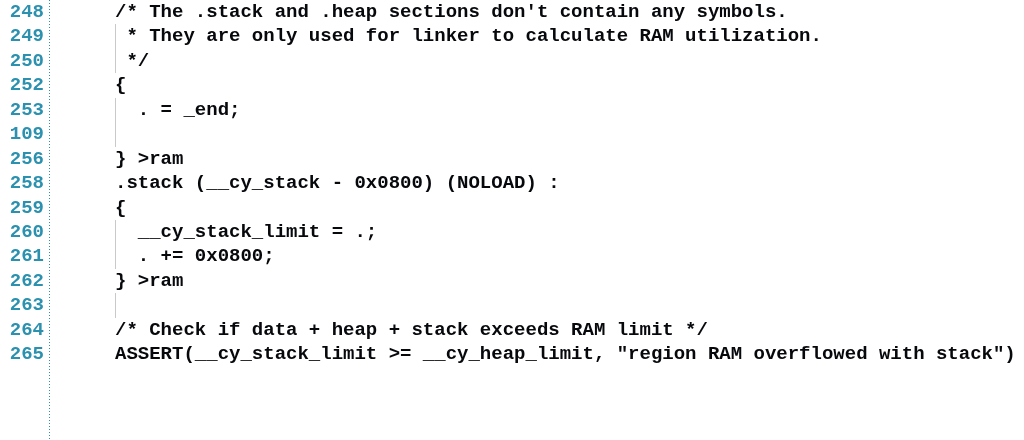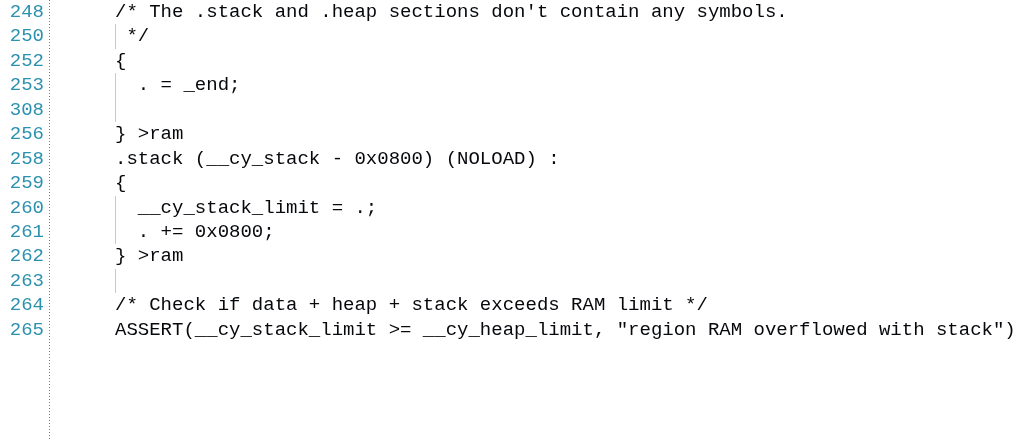--- a/index.html
+++ b/index.html
@@ -30,27 +30,27 @@
     display: flex;
     height: 24.4444px;
     line-height: 24.4444px;
     white-space: pre;
   }
   .num {
     flex: none;
     width: 44px;
     text-align: right;
     color: var(--ln, #2B91AF);
-    font-weight: normal;
+    font-weight: bold;
     user-select: none;
   }
   .code-text {
     padding-left: 14px;
     color: var(--code, #06080c);
-    font-weight: normal;
+    font-weight: bold;
     white-space: pre;
   }
   .indent-guide {
     position: absolute;
     left: 115px;
     top: 0;
     width: 1px;
     height: 100%;
     background: var(--guide, #c9c9c9);
     z-index: 1;
@@ -60,33 +60,37 @@
 <body>
 
 <div class="editor" id="editor" style="--bg: #ffffff; --ln: #2B91AF; --sep: #2B91AF; --code: #06080c; --guide: #c9c9c9;">
   <div class="gutter-separator"></div>
   <div id="lines-container">
       <div class="row">
     <span class="num">248</span>
     <span class="code-text">     /* The .stack and .heap sections don't contain any symbols.</span>
   </div>
       <div class="row">
+    <span class="num">249</span>
+    <span class="code-text">      * They are only used for linker to calculate RAM utilization.</span>
+  <span class="indent-guide"></span></div>
+      <div class="row">
     <span class="num">250</span>
     <span class="code-text">      */</span>
   <span class="indent-guide"></span></div>
       <div class="row">
     <span class="num">252</span>
     <span class="code-text">     {</span>
   </div>
       <div class="row">
     <span class="num">253</span>
     <span class="code-text">       . = _end;</span>
   <span class="indent-guide"></span></div>
       <div class="row">
-    <span class="num">308</span>
+    <span class="num">109</span>
   <span class="indent-guide"></span></div>
       <div class="row">
     <span class="num">256</span>
     <span class="code-text">     } &gt;ram</span>
   </div>
       <div class="row">
     <span class="num">258</span>
     <span class="code-text">     .stack (__cy_stack - 0x0800) (NOLOAD) :</span>
   </div>
       <div class="row">

